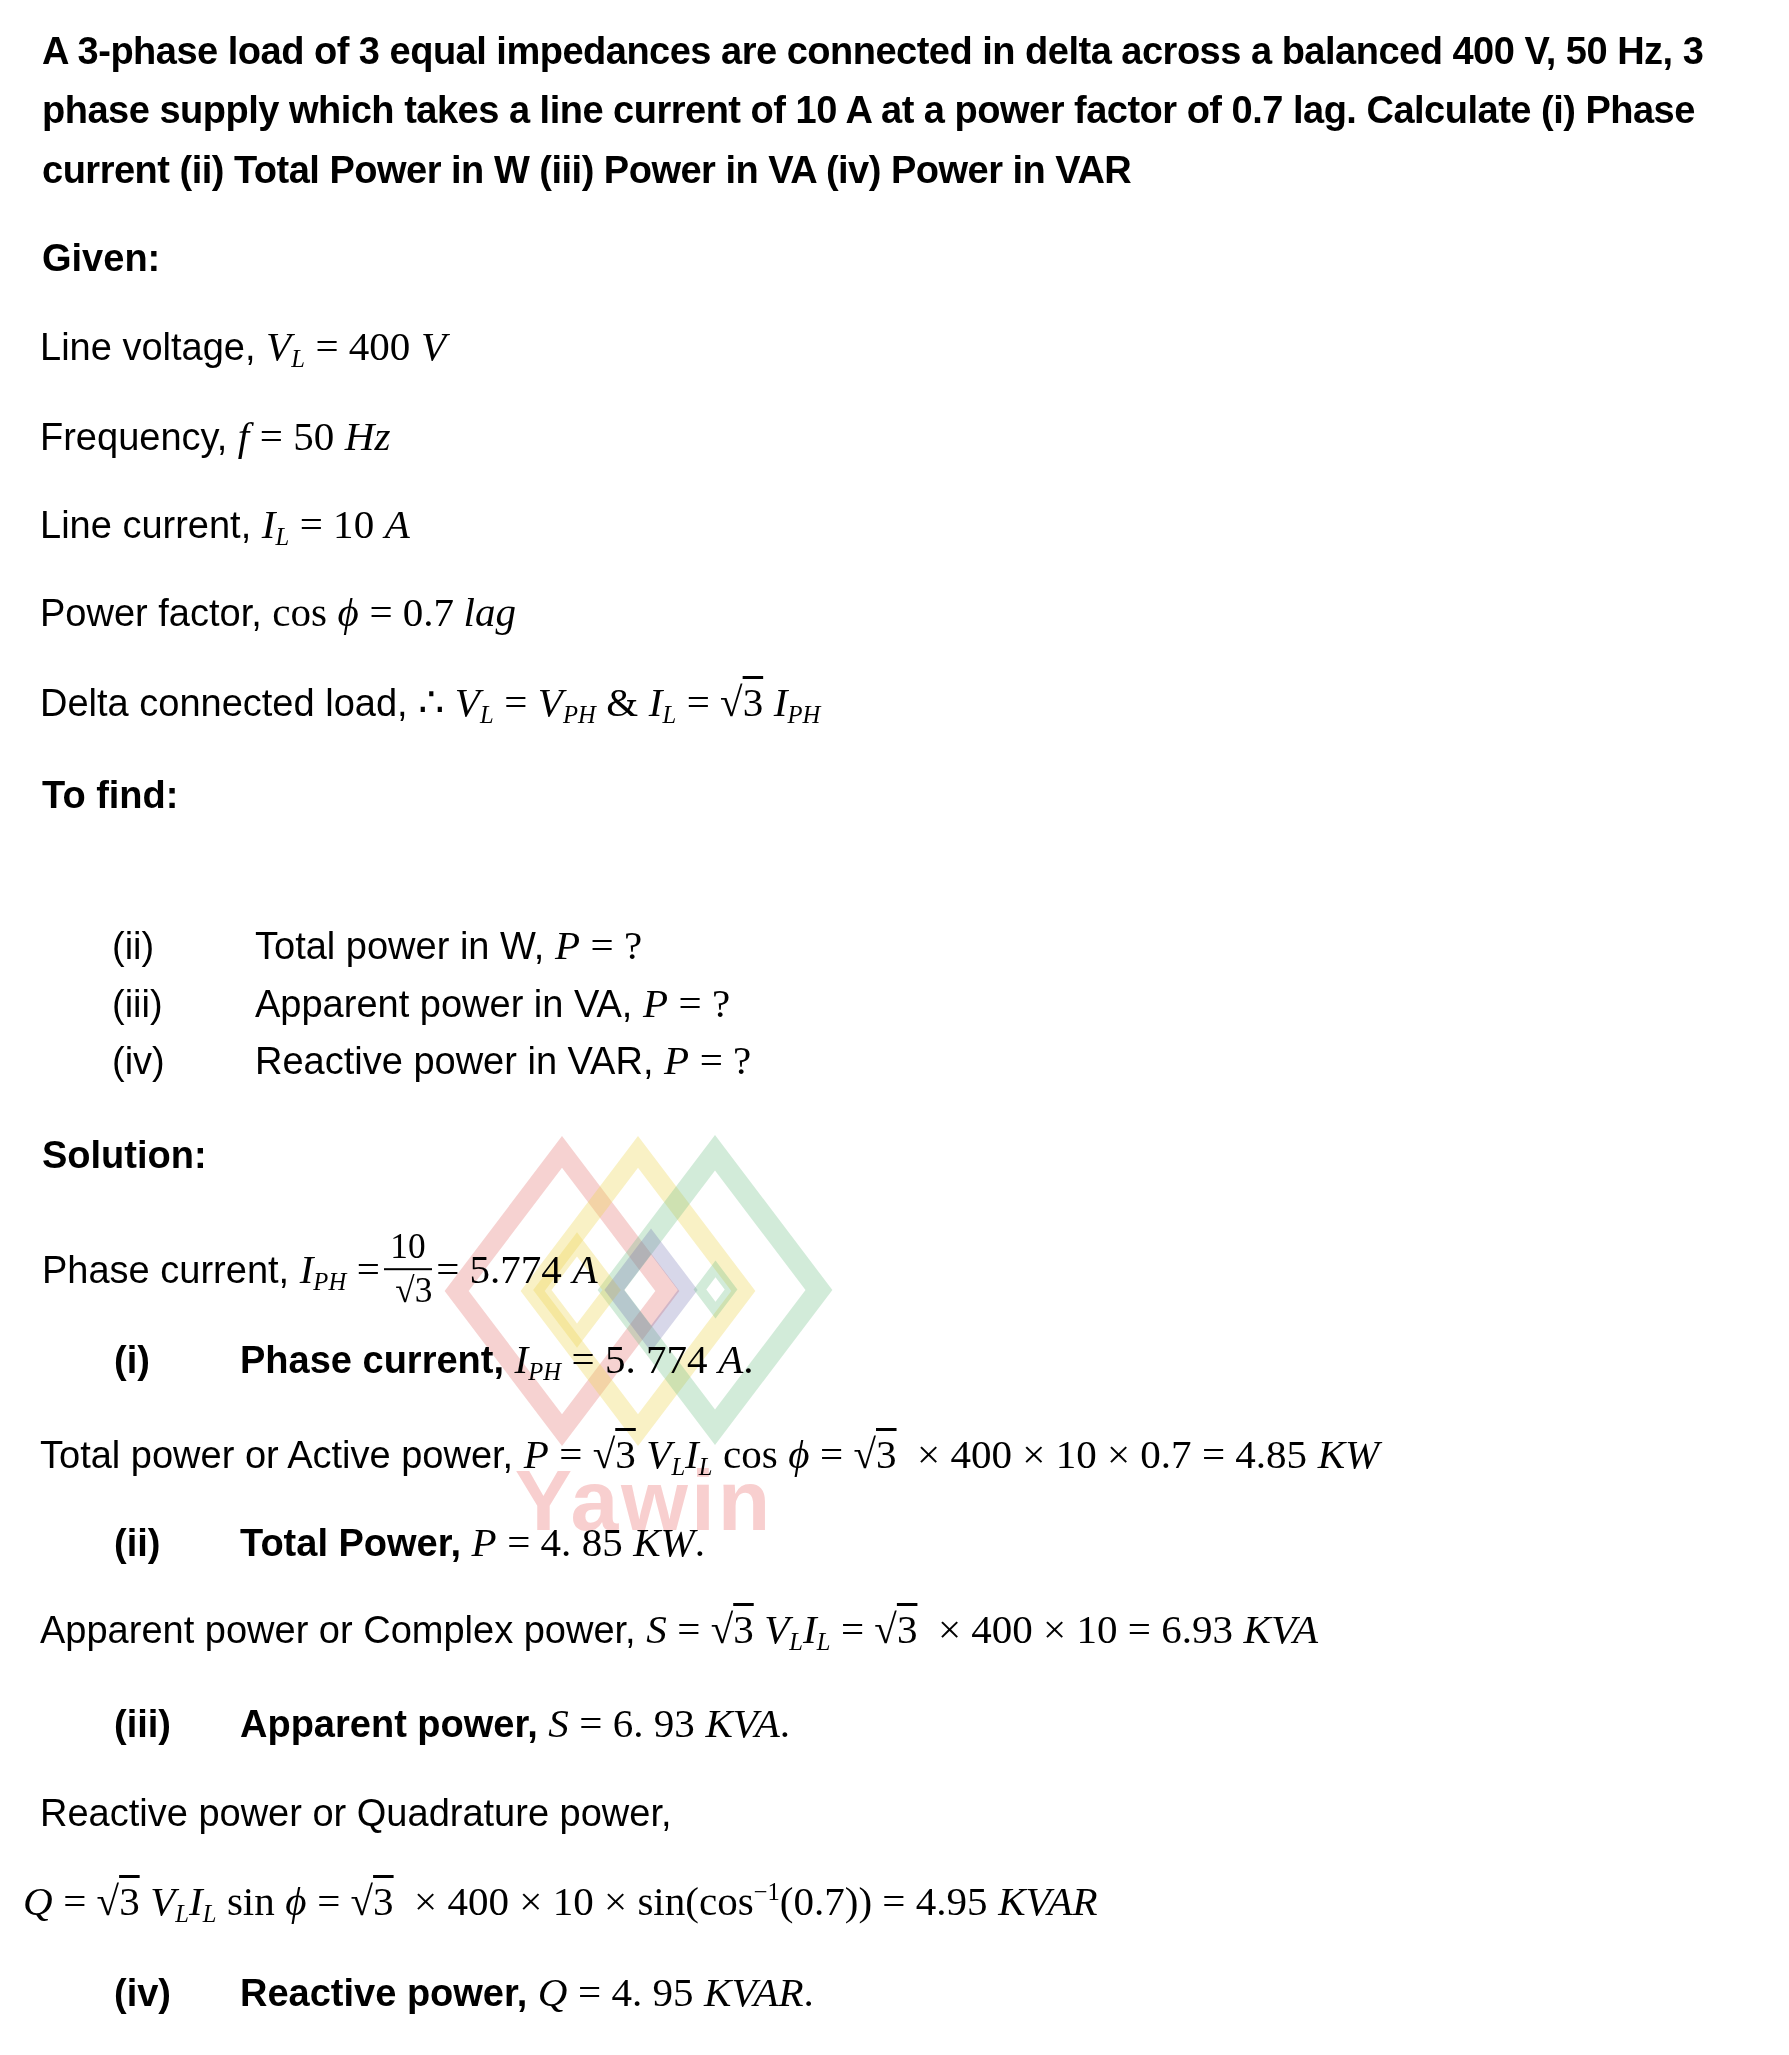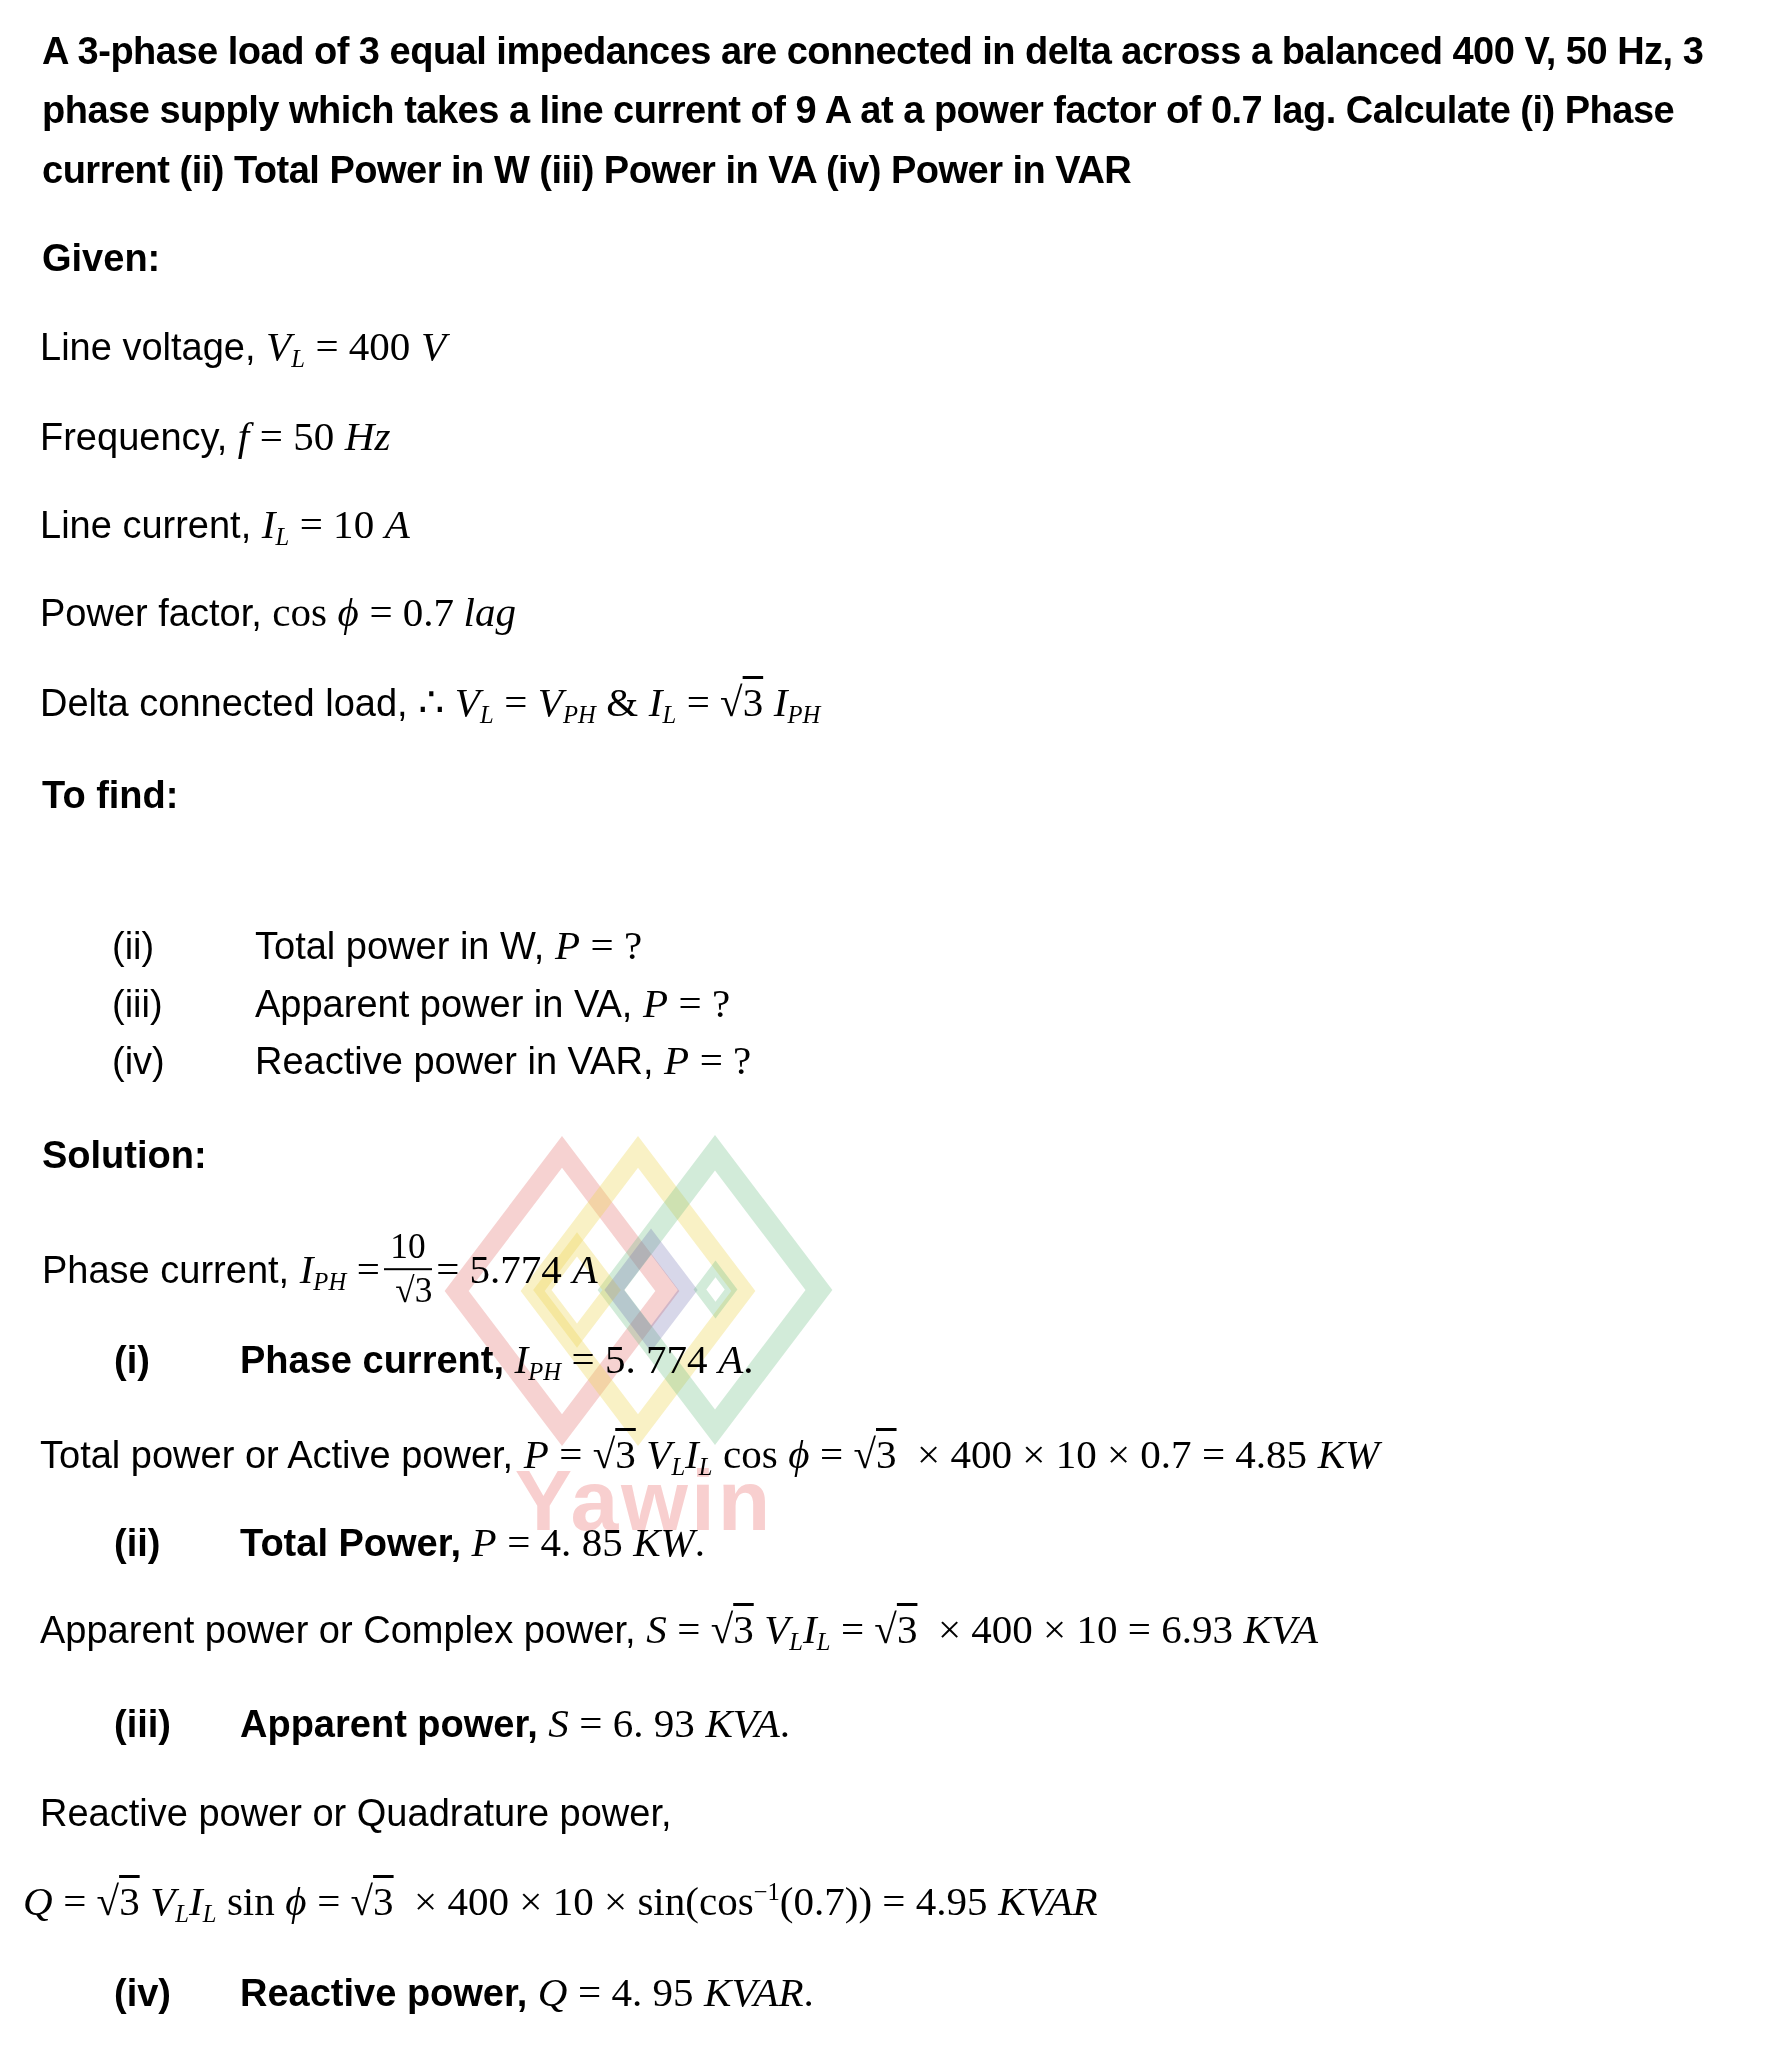--- a/index.html
+++ b/index.html
@@ -52,21 +52,21 @@
     <div class="dia d-red"></div>
     <div class="dia d-yel"></div>
     <div class="dia d-grn"></div>
     <div class="dia d-yel-s"></div>
     <div class="dia d-blu-s"></div>
     <div class="dia d-grn-s"></div>
     <div class="wm-text">Yawin</div>
   </div>
 
   <div class="line title" style="top:27px;left:42px">A 3-phase load of 3 equal impedances are connected in delta across a balanced 400 V, 50 Hz, 3</div>
-  <div class="line title" style="top:86px;left:42px">phase supply which takes a line current of 9 A at a power factor of 0.7 lag. Calculate (i) Phase</div>
+  <div class="line title" style="top:86px;left:42px">phase supply which takes a line current of 10 A at a power factor of 0.7 lag. Calculate (i) Phase</div>
   <div class="line title" style="top:146px;left:42px">current (ii) Total Power in W (iii) Power in VA (iv) Power in VAR</div>
 
   <div class="line hd" style="top:234px;left:42px">Given:</div>
   <div class="line" style="top:322px;left:40px">Line voltage, <span class="m">V<sub>L</sub></span> <span class="mn">= 400</span> <span class="m">V</span></div>
   <div class="line" style="top:412px;left:40px">Frequency, <span class="m">f</span> <span class="mn">= 50</span> <span class="m">Hz</span></div>
   <div class="line" style="top:500px;left:40px">Line current, <span class="m">I<sub>L</sub></span> <span class="mn">= 10</span> <span class="m">A</span></div>
   <div class="line" style="top:588px;left:40px">Power factor, <span class="mn">cos</span> <span class="m">ϕ</span> <span class="mn">= 0.7</span> <span class="m">lag</span></div>
   <div class="line" style="top:678px;left:40px">Delta connected load, <span class="mn">∴</span> <span class="m">V<sub>L</sub></span> <span class="mn">=</span> <span class="m">V<sub>PH</sub></span> <span class="mn">&amp;</span> <span class="m">I<sub>L</sub></span> <span class="mn">= √<span class="rd">3</span></span> <span class="m">I<sub>PH</sub></span></div>
 
   <div class="line hd" style="top:771px;left:42px">To find:</div>

